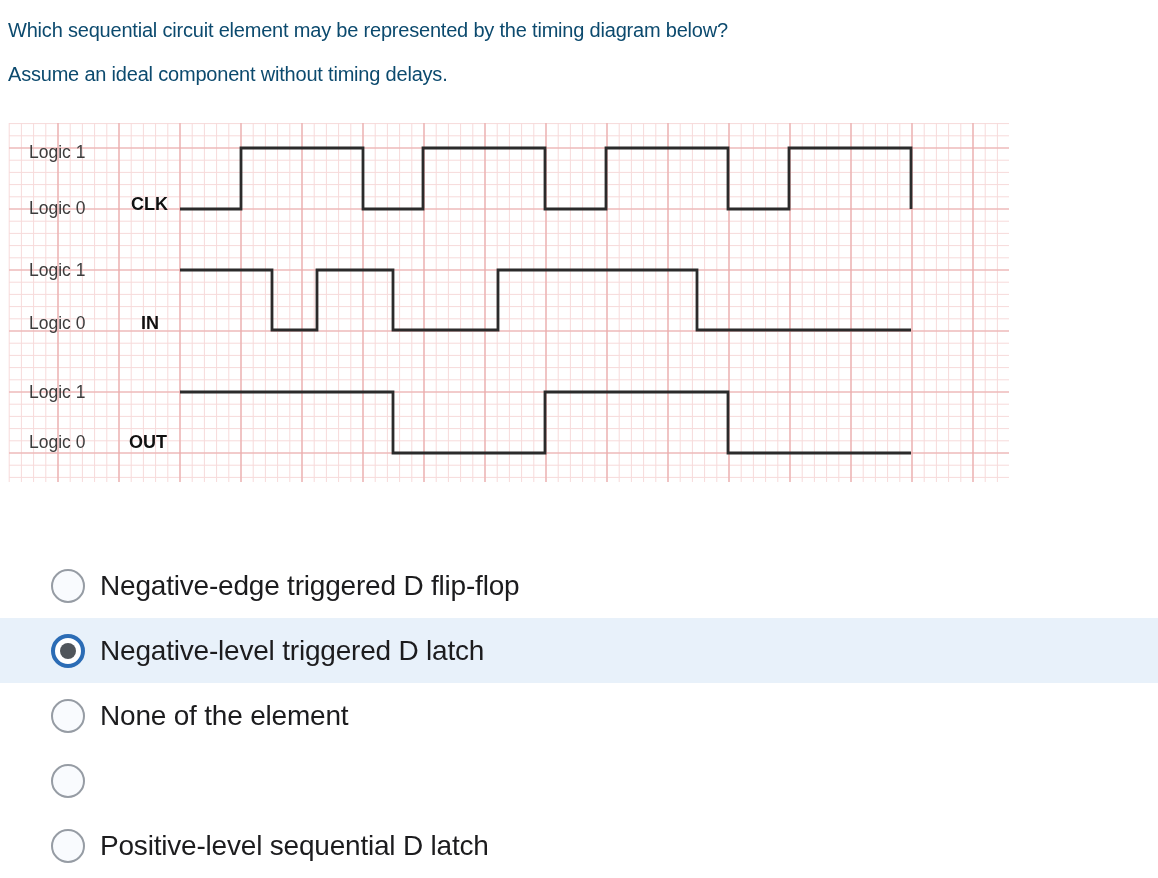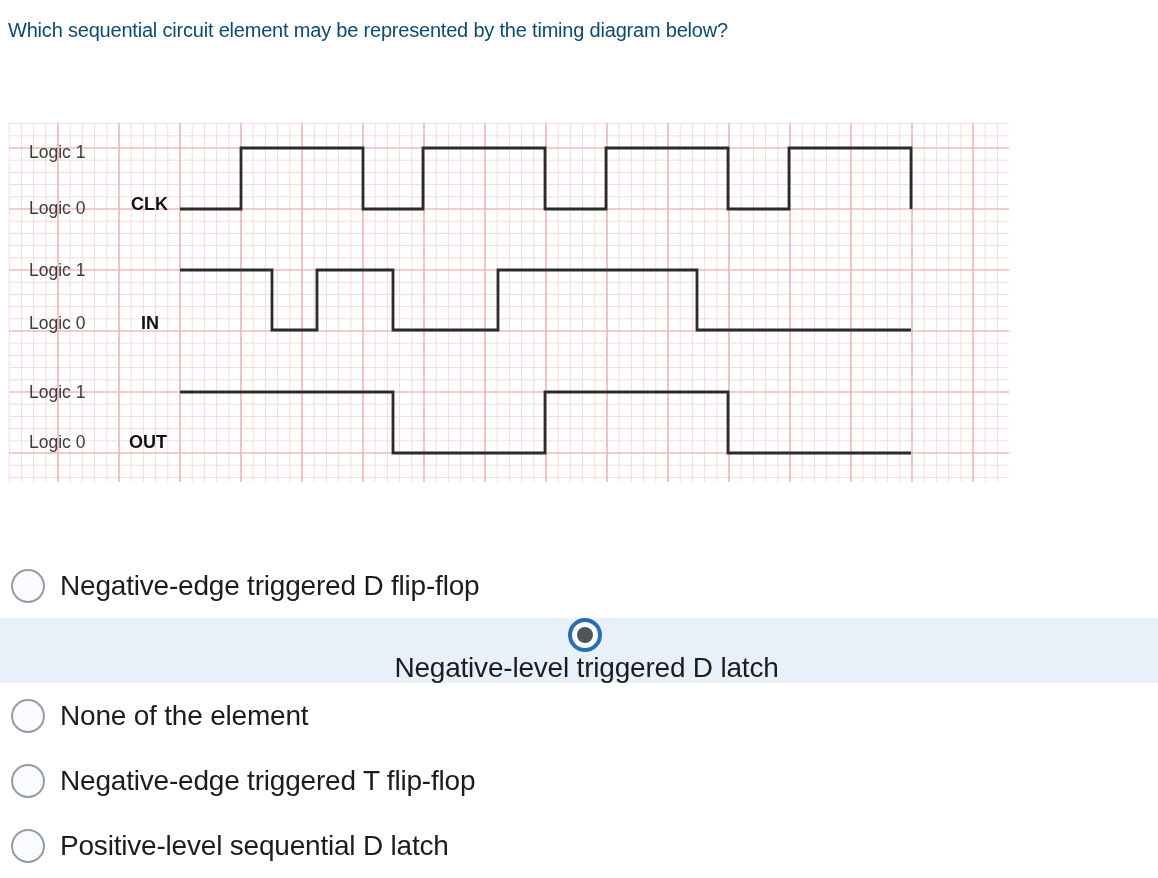--- a/index.html
+++ b/index.html
@@ -10,23 +10,23 @@
   }
   .question{
     position:absolute;left:8px;top:8px;width:1148px;
     font-size:20px;line-height:44px;color:#0c4a6e;letter-spacing:-0.2px;
   }
   svg.diagram{position:absolute;left:0;top:0;}
   svg .logic-label{font-size:17.5px;fill:#3c3c3c;}
   svg .sig-label{font-size:18px;font-weight:bold;fill:#101010;}
   .options{position:absolute;left:0;top:553px;width:1158px;}
   .option-row{
-    width:1158px;height:65px;display:flex;align-items:center;box-sizing:border-box;
-  }
-  .option-row.selected{background:#e8f1fa;flex-direction:column;}
+    width:1158px;height:65px;display:flex;align-items:center;box-sizing:border-box;padding-left:40px;
+  }
+  .option-row.selected{background:#e8f1fa;}
   .radio{
     width:30px;height:30px;border-radius:50%;
     border:2px solid #969ca4;background:#f9fbfe;
     margin-left:11px;flex:0 0 auto;box-sizing:content-box;
     display:flex;align-items:center;justify-content:center;
   }
   .selected .radio{
     width:26px;height:26px;border:4px solid #2b6cb5;background:#ffffff;
   }
   .radio .dot{display:none;}
@@ -35,20 +35,21 @@
   }
   .option-label{
     margin-left:15px;font-size:28px;color:#1c1c1e;letter-spacing:-0.2px;
   }
 </style>
 </head>
 <body>
 
 <div class="question">
   <div>Which sequential circuit element may be represented by the timing diagram below?</div>
+  <div>Assume an ideal component without timing delays.</div>
 </div>
 
 <svg class="diagram" width="1158" height="500">
   <g id="grid-lines">
       <line x1="58" y1="123" x2="58" y2="482" stroke="#f7dada" stroke-width="1"></line>
       <line x1="45.8" y1="123" x2="45.8" y2="482" stroke="#f7dada" stroke-width="1"></line>
       <line x1="33.599999999999994" y1="123" x2="33.599999999999994" y2="482" stroke="#f7dada" stroke-width="1"></line>
       <line x1="21.399999999999995" y1="123" x2="21.399999999999995" y2="482" stroke="#f7dada" stroke-width="1"></line>
       <line x1="9.199999999999996" y1="123" x2="9.199999999999996" y2="482" stroke="#f7dada" stroke-width="1"></line>
       <line x1="70.2" y1="123" x2="70.2" y2="482" stroke="#f7dada" stroke-width="1"></line>
@@ -207,19 +208,18 @@
         <div class="dot"></div>
       </div>
     <div class="option-label">Negative-level triggered D latch</div>
   </div>
   <div class="option-row">
     <div class="radio"></div>
     <div class="option-label">None of the element</div>
   </div>
   <div class="option-row">
     <div class="radio"></div>
-    <div class="option-label">Negative-edge triggered T flip-flop</div>
   </div>
   <div class="option-row">
     <div class="radio"></div>
     <div class="option-label">Positive-level sequential D latch</div>
   </div>
 </div>
 
 </body></html>

